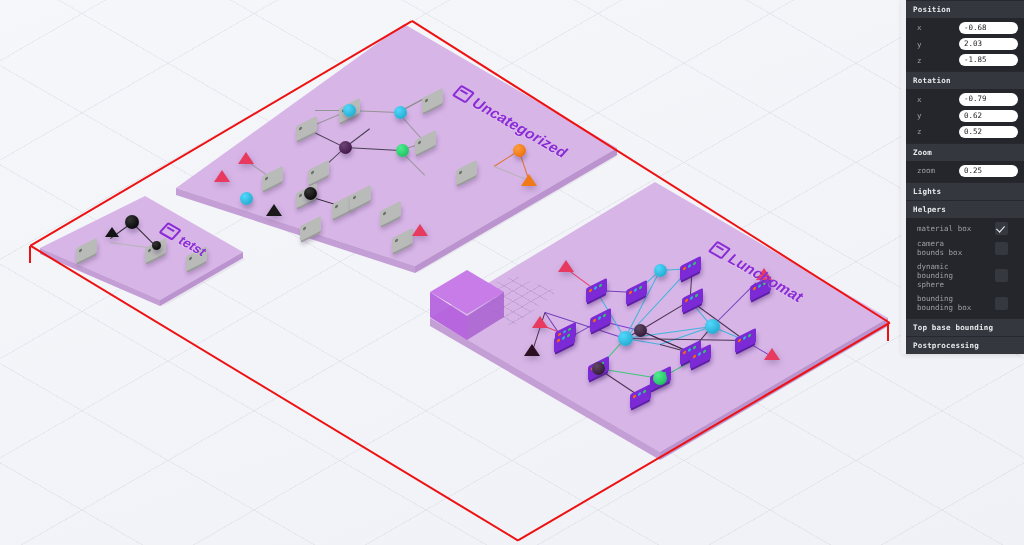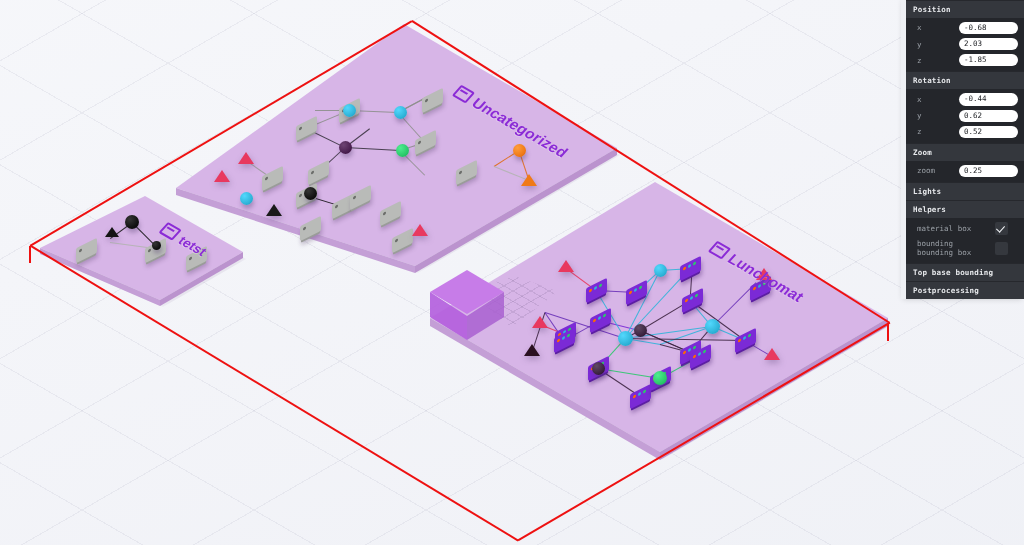--- a/index.html
+++ b/index.html
@@ -374,21 +374,21 @@
           </div>
           <div class="row">
             <span class="k">z</span>
             <span class="v">-1.85</span>
           </div>
         </div>
         <div class="sec-title">Rotation</div>
         <div class="rows">
           <div class="row">
             <span class="k">x</span>
-            <span class="v">-0.44</span>
+            <span class="v">-0.79</span>
           </div>
           <div class="row">
             <span class="k">y</span>
             <span class="v">0.62</span>
           </div>
           <div class="row">
             <span class="k">z</span>
             <span class="v">0.52</span>
           </div>
         </div>
@@ -400,20 +400,28 @@
           </div>
         </div>
         <div class="sec-title">Lights</div>
         <div class="sec-title">Helpers</div>
         <div class="rows">
           <div class="row chk">
             <span class="k">material box</span>
             <span class="cb on"></span>
           </div>
           <div class="row chk">
+            <span class="k">camera bounds box</span>
+            <span class="cb"></span>
+          </div>
+          <div class="row chk">
+            <span class="k">dynamic bounding sphere</span>
+            <span class="cb"></span>
+          </div>
+          <div class="row chk">
             <span class="k">bounding bounding box</span>
             <span class="cb"></span>
           </div>
         </div>
         <div class="sec-title">Top base bounding</div>
         <div class="sec-title">Postprocessing</div>
       </div>
   </div>
 
 </div>

